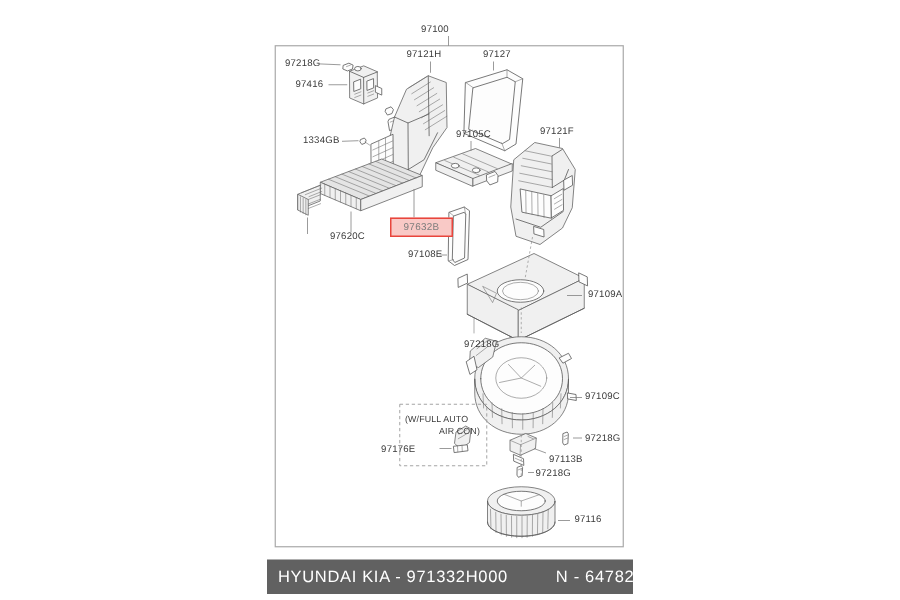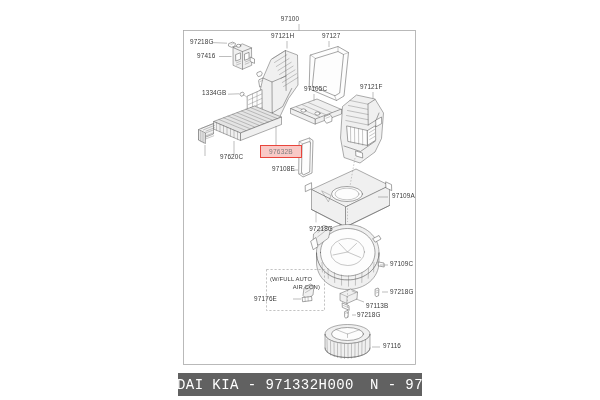--- a/index.html
+++ b/index.html
@@ -127,25 +127,26 @@
     top: 373px;
     width: 244px;
     height: 23px;
     background: #616161;
     display: flex;
     align-items: center;
     justify-content: center;
     gap: 16px;
   }
   #footer-bar .f-txt {
-    font-family: Liberation Mono, monospace;
-    font-size: 14px;
+    font-family: Liberation Sans, sans-serif;
+    font-size: 11px;
     color: #ffffff;
     letter-spacing: 0.45px;
     white-space: nowrap;
+    margin-left: 16px;
   }
 </style>
 </head>
 <body>
 
 <div id="page">
 
   <svg id="diagram-svg" viewBox="0 0 600 400">
 
     <rect class="frame" x="183.5" y="30.5" width="232" height="334"></rect>
@@ -479,16 +480,16 @@
     <text class="note-label" x="320" y="289" text-anchor="end">AIR CON)</text>
 
   </svg>
 
   <div id="highlight-box">
     <span class="hl-text">97632B</span>
   </div>
 
   <div id="footer-bar">
     <span class="f-txt">HYUNDAI  KIA - 971332H000</span>
-    <span class="f-txt">N - 97632B</span>
+    <span class="f-txt">N - 64782B</span>
   </div>
 
 </div>
 
 </body></html>

